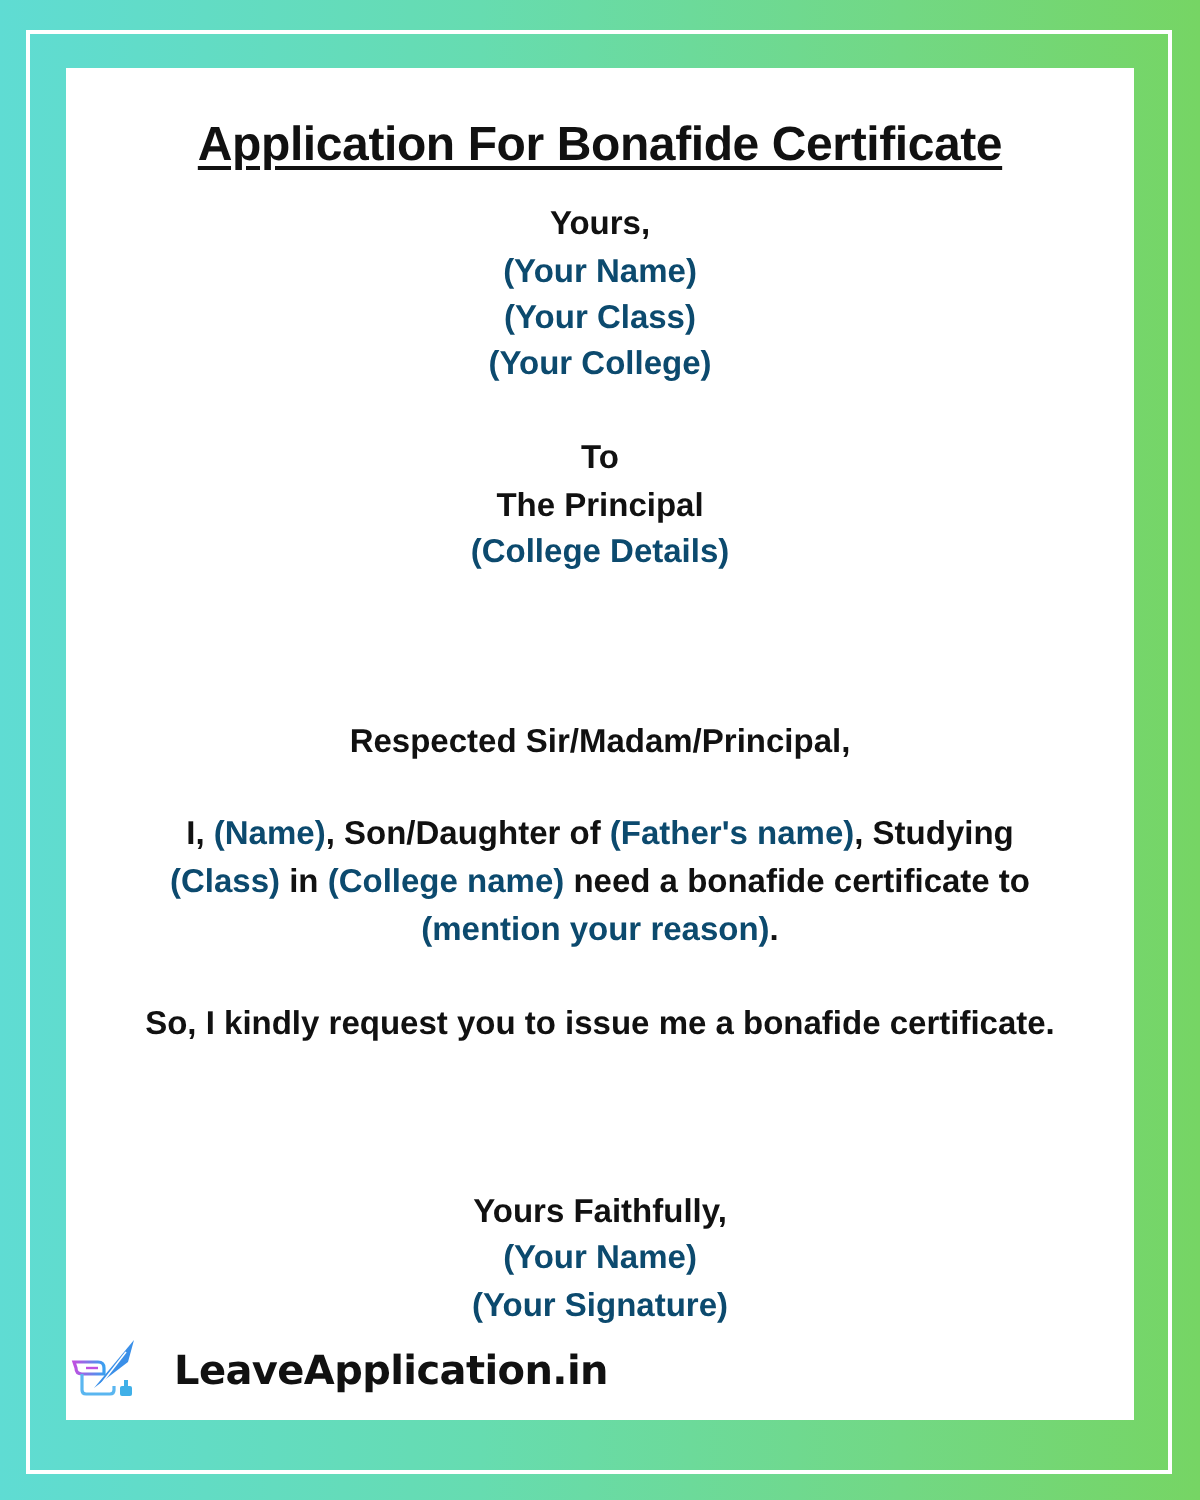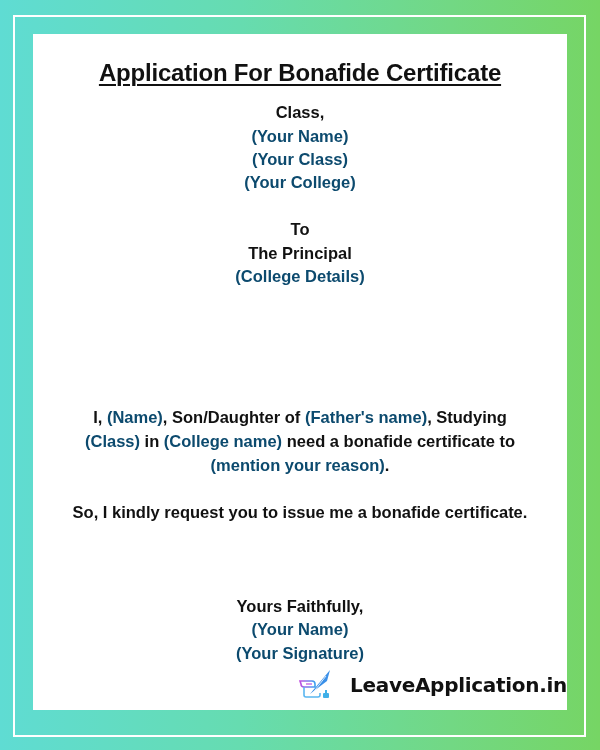--- a/index.html
+++ b/index.html
@@ -39,48 +39,49 @@
       position: absolute;
       left: 0; right: 0;
       font-size: 16.5px;
       line-height: 20px;
       white-space: nowrap;
     }
     .red { color: #0c4a6e; }
     .footer {
       position: absolute;
       left: 0; right: 0; top: 633px;
-      display: flex; align-items: center; justify-content: flex-end;
+      display: flex; align-items: center; justify-content: flex-start;
       gap: 14px;
     }
     .brand {
       font-family: "DejaVu Sans", sans-serif;
       font-size: 20px; font-weight: bold; color: #111;
       letter-spacing: -0.3px;
     }
     .logo { width: 40px; height: 36px; }
   </style>
 </head>
 <body>
 
 <div class="frame-line"></div>
 
 <div class="panel">
   <div class="title">Application For Bonafide Certificate</div>
 
-  <div class="line" style="top:68px">Class,</div>
+  <div class="line" style="top:68px">Yours,</div>
   <div class="line red" style="top:92px">(Your Name)</div>
   <div class="line red" style="top:115px">(Your Class)</div>
   <div class="line" style="top:185px">To</div>
 
   <div class="line red" style="top:138px">(Your College)</div>
   <div class="line" style="top:209px">The Principal</div>
   <div class="line red" style="top:232px">(College Details)</div>
 
 
+  <div class="line" style="top:327px">Respected Sir/Madam/Principal,</div>
 
   <div class="line" style="top:397px">
     <span class="red">(Class)</span><span> in </span><span class="red">(College name)</span><span> need a bonafide certificate to</span>
   </div>
   <div class="line" style="top:373px">
     <span>I, </span><span class="red">(Name)</span><span>, Son/Daughter of </span><span class="red">(Father's name)</span><span>, Studying</span>
   </div>
   <div class="line" style="top:421px">
     <span class="red">(mention your reason)</span><span>.</span>
   </div>

